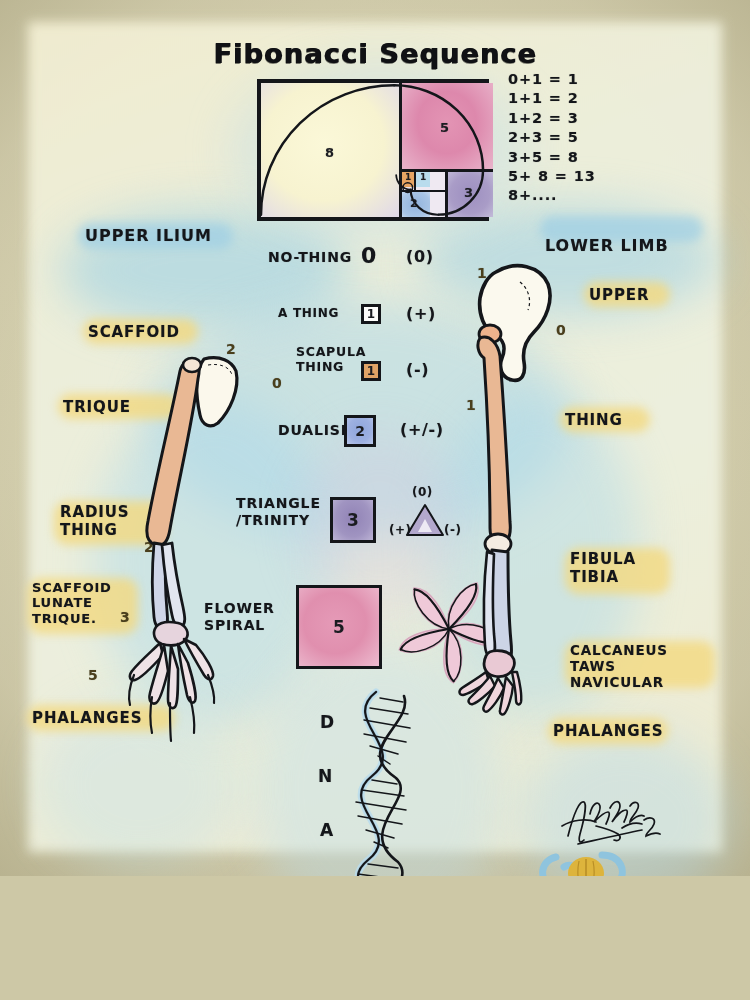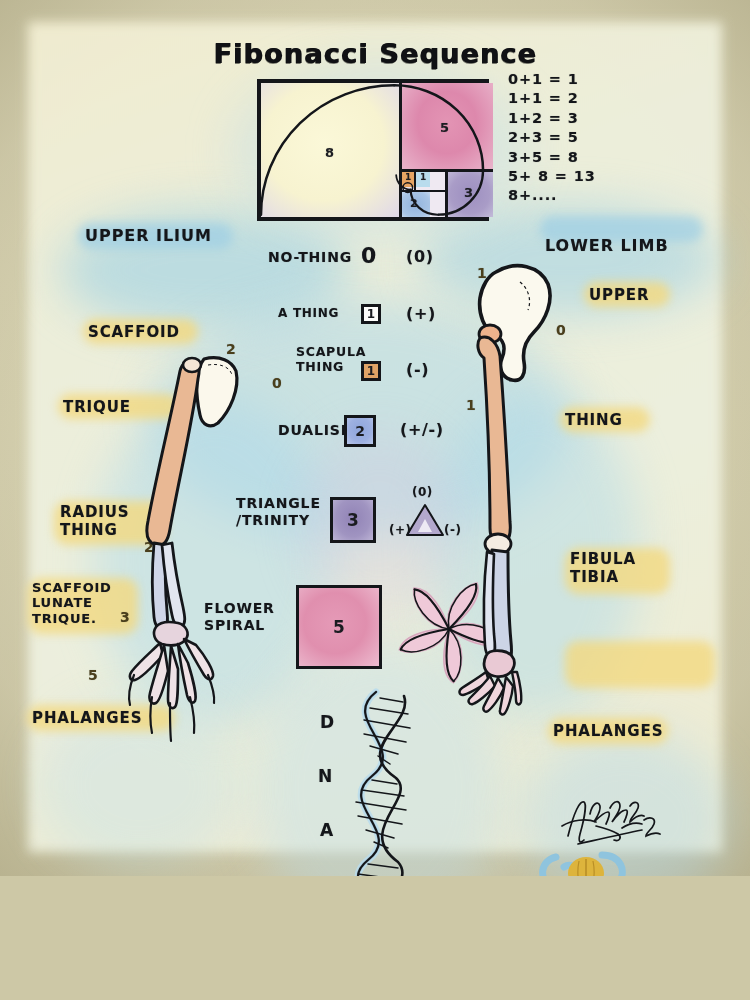--- a/index.html
+++ b/index.html
@@ -163,20 +163,23 @@
   <div class="label hand" style="left:589px;top:287px;font-size:15px;">UPPER</div>
 
   <div class="hl yellow" style="left:560px;top:407px;width:90px;height:25px;"></div>
   <div class="label hand" style="left:565px;top:412px;font-size:15px;">THING</div>
 
   <div class="hl yellow" style="left:565px;top:548px;width:105px;height:46px;"></div>
   <div class="label hand" style="left:570px;top:551px;font-size:15px;">FIBULA
 TIBIA</div>
 
   <div class="hl yellow" style="left:565px;top:641px;width:150px;height:47px;"></div>
+  <div class="label hand" style="left:570px;top:643px;font-size:13.5px;">CALCANEUS
+TAWS
+NAVICULAR</div>
 
   <div class="hl yellow" style="left:548px;top:718px;width:120px;height:26px;"></div>
   <div class="label hand" style="left:553px;top:723px;font-size:15px;">PHALANGES</div>
 
   <div class="bonenum hand" style="left:226px;top:341px;">2</div>
   <div class="bonenum hand" style="left:177px;top:398px;">1</div>
   <div class="bonenum hand" style="left:144px;top:539px;">2</div>
   <div class="bonenum hand" style="left:120px;top:609px;">3</div>
   <div class="bonenum hand" style="left:88px;top:667px;">5</div>
   <div class="bonenum hand" style="left:272px;top:375px;">0</div>

